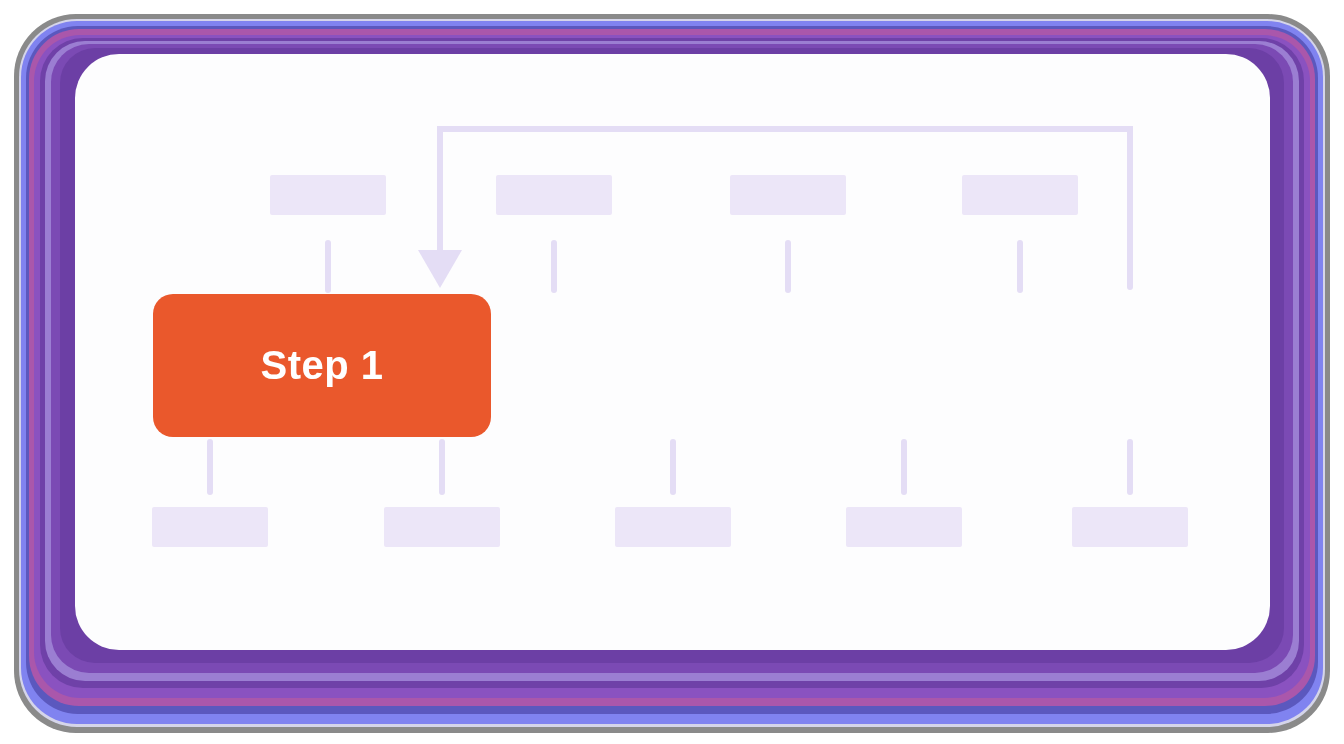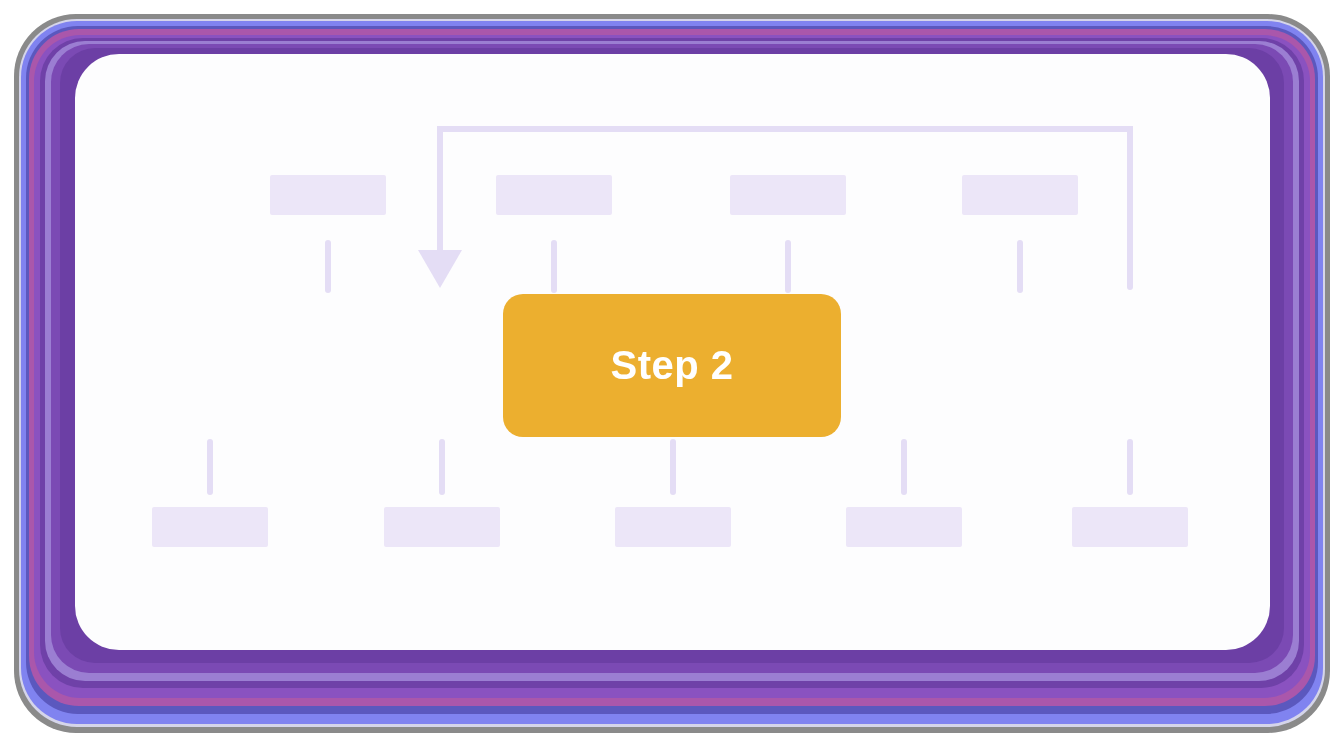--- a/index.html
+++ b/index.html
@@ -85,22 +85,22 @@
   <div class="ph ph-t1" style="background: rgb(236, 230, 248);"></div>
   <div class="ph ph-t2" style="background: rgb(236, 230, 248);"></div>
   <div class="ph ph-t3" style="background: rgb(236, 230, 248);"></div>
   <div class="ph ph-t4" style="background: rgb(236, 230, 248);"></div>
 
   <div class="stub stub-t stub-t1" style="background: rgb(228, 221, 245);"></div>
   <div class="stub stub-t stub-t2" style="background: rgb(228, 221, 245);"></div>
   <div class="stub stub-t stub-t3" style="background: rgb(228, 221, 245);"></div>
   <div class="stub stub-t stub-t4" style="background: rgb(228, 221, 245);"></div>
 
-  <div class="step step-2" style="background: rgb(236, 175, 47);">
-    <span style="color: rgb(255, 255, 255);">Step 2</span>
+  <div class="step step-1" style="background: rgb(234, 88, 44);">
+    <span style="color: rgb(255, 255, 255);">Step 1</span>
   </div>
 
   <div class="stub stub-b stub-b1" style="background: rgb(228, 221, 245);"></div>
   <div class="stub stub-b stub-b2" style="background: rgb(228, 221, 245);"></div>
   <div class="stub stub-b stub-b3" style="background: rgb(228, 221, 245);"></div>
   <div class="stub stub-b stub-b4" style="background: rgb(228, 221, 245);"></div>
   <div class="stub stub-b stub-b5" style="background: rgb(228, 221, 245);"></div>
 
   <div class="ph ph-b1" style="background: rgb(236, 230, 248);"></div>
   <div class="ph ph-b2" style="background: rgb(236, 230, 248);"></div>

